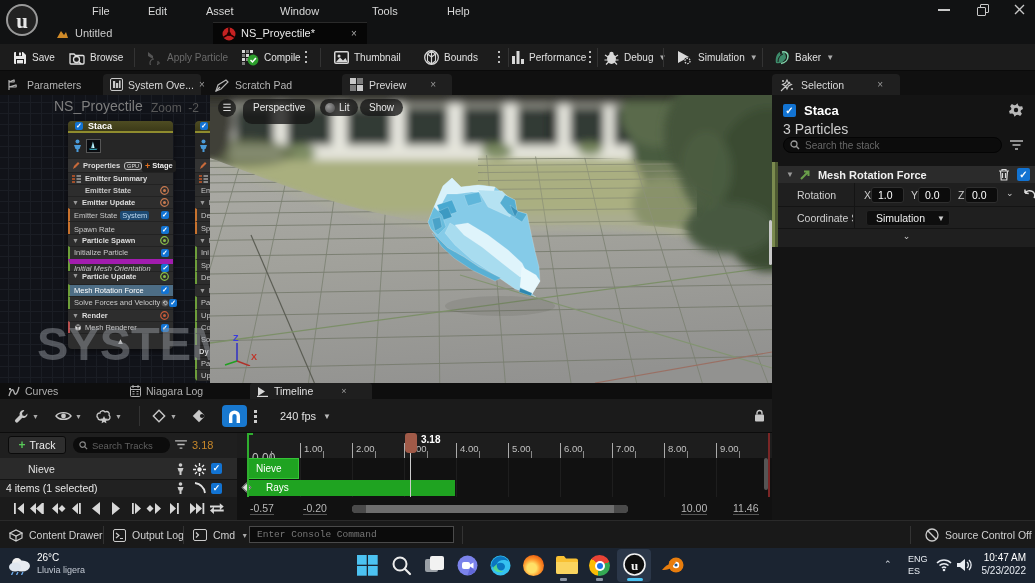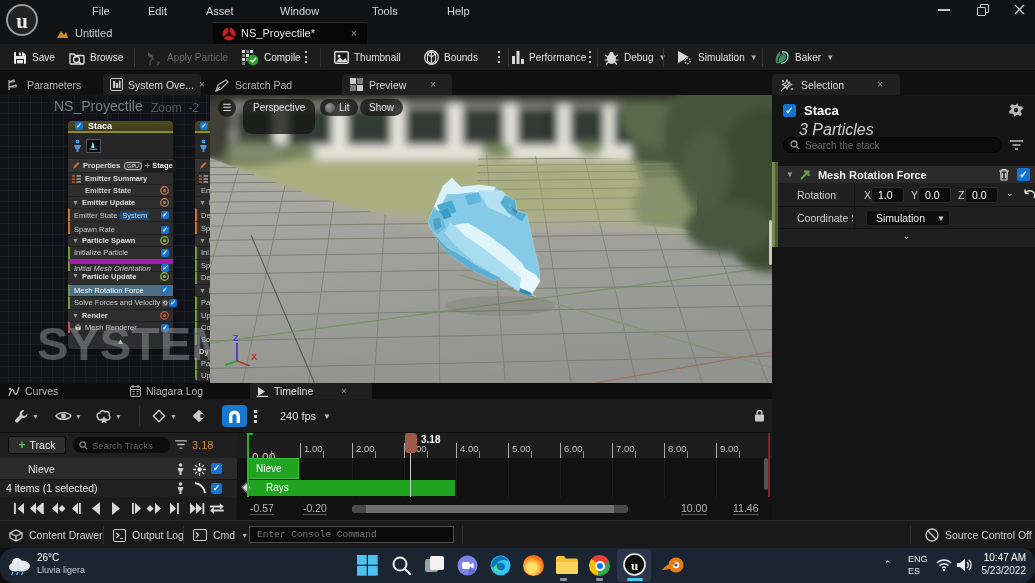--- a/index.html
+++ b/index.html
@@ -514,21 +514,21 @@
 <path d="M245,130 L258,128 L278,140 L298,155 L312,168 L318,180 L310,182 L292,168 L272,152 L254,140 Z" fill="#dff4fb"></path>
 <path d="M312,172 L326,180 L330,186 L322,199 L310,192 Z" fill="#e8f8fc"></path>
 <path d="M310,193 L322,198 L321,201 L309,197 Z" fill="#2f88b0"></path>
 <path d="M227,142 L238,153 L254,162 L269,172 L291,183 L285,186 L262,175 L244,163 L232,152 L222,138 Z" fill="#58b0d4"></path>
 <path d="M218,127 L224,112 L232,120 L236,132 L228,140 L221,134 Z" fill="#68bcdd"></path>
 <path d="M222,124 L230,122 L232,132 L225,136 Z" fill="#4aa2c8"></path>
 </g>
 </svg>
 
     <div class="abs" style="left:8px;top:4px;width:18px;height:18px;border-radius:50%;background:rgba(20,20,20,0.75);color:#ddd;text-align:center;line-height:17px;font-size:10px;">☰</div>
-    <div class="abs" style="left:33px;top:4px;height:35px;border-radius:9px;background:rgba(22,22,22,0.78);color:#e8e8e8;font-size:10px;line-height:17px;padding:0 10px;">Perspective</div>
+    <div class="abs" style="left:33px;top:4px;height:25px;border-radius:9px;background:rgba(22,22,22,0.78);color:#e8e8e8;font-size:10px;line-height:17px;padding:0 10px;">Perspective</div>
     <div class="abs row" style="left:110px;top:4px;height:17px;border-radius:9px;background:rgba(22,22,22,0.78);color:#e8e8e8;font-size:10px;padding:0 8px 0 5px;gap:4px;"><span style="width:10px;height:10px;border-radius:50%;background:radial-gradient(circle at 35% 35%,#999,#444);display:inline-block;"></span>Lit</div>
     <div class="abs" style="left:150px;top:4px;height:17px;border-radius:9px;background:rgba(22,22,22,0.78);color:#e8e8e8;font-size:10px;line-height:17px;padding:0 9px;">Show</div>
     <svg class="abs" style="left:12px;top:235px;" width="50" height="36" viewBox="0 0 50 36">
       <text x="11" y="11" font-size="9" fill="#3a3ae0" font-weight="bold">Z</text>
       <path d="M15,31 L15,13" stroke="#2828c8" stroke-width="1.4"></path>
       <path d="M15,31 L28,36" stroke="#b03028" stroke-width="1.4"></path>
       <path d="M15,31 L3,35" stroke="#20a020" stroke-width="1.4"></path>
       <text x="29" y="30" font-size="9" fill="#c03428" font-weight="bold">X</text>
     </svg>
     <div class="abs" style="left:559px;top:125px;width:3px;height:45px;background:#c8c8c8;border-radius:2px;"></div>
@@ -537,21 +537,21 @@
 
   <div class="abs" id="rightpanel" style="left:772px;top:95px;width:263px;height:425px;background:#141414;overflow:hidden;">
     <div class="abs row" style="left:11px;top:8px;gap:8px;">
       <span class="chk">✓</span>
         <span style="font-size:13px;font-weight:bold;color:#fff;">Staca</span>
     </div>
     <svg class="abs" style="left:237px;top:8px;" width="14" height="14" viewBox="0 0 14 14">
         <path d="M7 0 L8.3 2.2 A5 5 0 0 1 9.8 2.8 L12.3 2 L13.6 4.5 L11.8 6.2 A5 5 0 0 1 11.8 7.8 L13.6 9.5 L12.3 12 L9.8 11.2 A5 5 0 0 1 8.3 11.8 L7 14 L5.7 11.8 A5 5 0 0 1 4.2 11.2 L1.7 12 L0.4 9.5 L2.2 7.8 A5 5 0 0 1 2.2 6.2 L0.4 4.5 L1.7 2 L4.2 2.8 A5 5 0 0 1 5.7 2.2 Z" fill="#b8b8b8" transform="rotate(12 7 7)"></path>
         <circle cx="7" cy="7" r="2.2" fill="#141414"></circle>
       </svg>
-    <div class="abs" style="left:27px;top:26px;font-size:16px;color:#cfcfcf;font-style:italic;">3 Particles</div>
+    <div class="abs" style="left:11px;top:26px;font-size:14px;color:#cfcfcf;">3 Particles</div>
     <div class="abs row" style="left:11px;top:42px;width:219px;height:16px;border-radius:8px;background:#0c0c0c;border:1px solid #040404;padding-left:6px;gap:5px;">
       <svg width="10" height="10" viewBox="0 0 10 10">
           <circle cx="4" cy="4" r="3" fill="none" stroke="#999" stroke-width="1.3"></circle>
           <path d="M6.3 6.3 L9 9" stroke="#999" stroke-width="1.4"></path>
         </svg>
       <span style="font-size:10px;color:#686868;">Search the stack</span>
     </div>
     <svg class="abs" style="left:238px;top:45px;" width="13" height="11" viewBox="0 0 13 11">
         <path d="M0 1 h13 M2.5 5 h8 M5 9 h3" stroke="#bbb" stroke-width="1.5"></path>
       </svg>
@@ -822,21 +822,21 @@
     <div class="abs" style="left:910px;top:5px;width:1px;height:18px;background:#333;"></div>
     <div class="abs row" style="left:925px;top:0;height:28px;gap:6px;">
       <svg width="14" height="14" viewBox="0 0 14 14">
           <circle cx="7" cy="7" r="6" fill="none" stroke="#ccc" stroke-width="1.3"></circle>
           <path d="M2.8 2.8 L11.2 11.2" stroke="#ccc" stroke-width="1.3"></path>
         </svg>
       <span>Source Control Off</span>
       </div>
   </div>
 
-  <div class="abs" id="taskbar" style="left:0;top:548px;width:1035px;height:35px;background:#1b2431;border-radius:14px;">
+  <div class="abs" id="taskbar" style="left:0;top:548px;width:1035px;height:35px;background:#1b2431;">
     <svg class="abs" style="left:8px;top:7px;" width="24" height="20" viewBox="0 0 24 20">
         <circle cx="9" cy="8" r="5" fill="#f0f0f0"></circle>
         <ellipse cx="14" cy="11" rx="8" ry="5.5" fill="#e8ecf2"></ellipse>
         <ellipse cx="7" cy="12" rx="6" ry="4.5" fill="#dfe6ef"></ellipse>
         <path d="M5 17 l-1.5 3 M10 17 l-1.5 3 M15 17 l-1.5 3" stroke="#6aa8e8" stroke-width="1.4"></path>
       </svg>
     <span class="abs" style="left:37px;top:4px;font-size:10px;color:#fff;">26°C</span>
     <span class="abs" style="left:37px;top:17px;font-size:9px;color:#c2c8d2;">Lluvia ligera</span>
 
     <svg class="abs" style="left:357px;top:7px;" width="21" height="21" viewBox="0 0 21 21">

